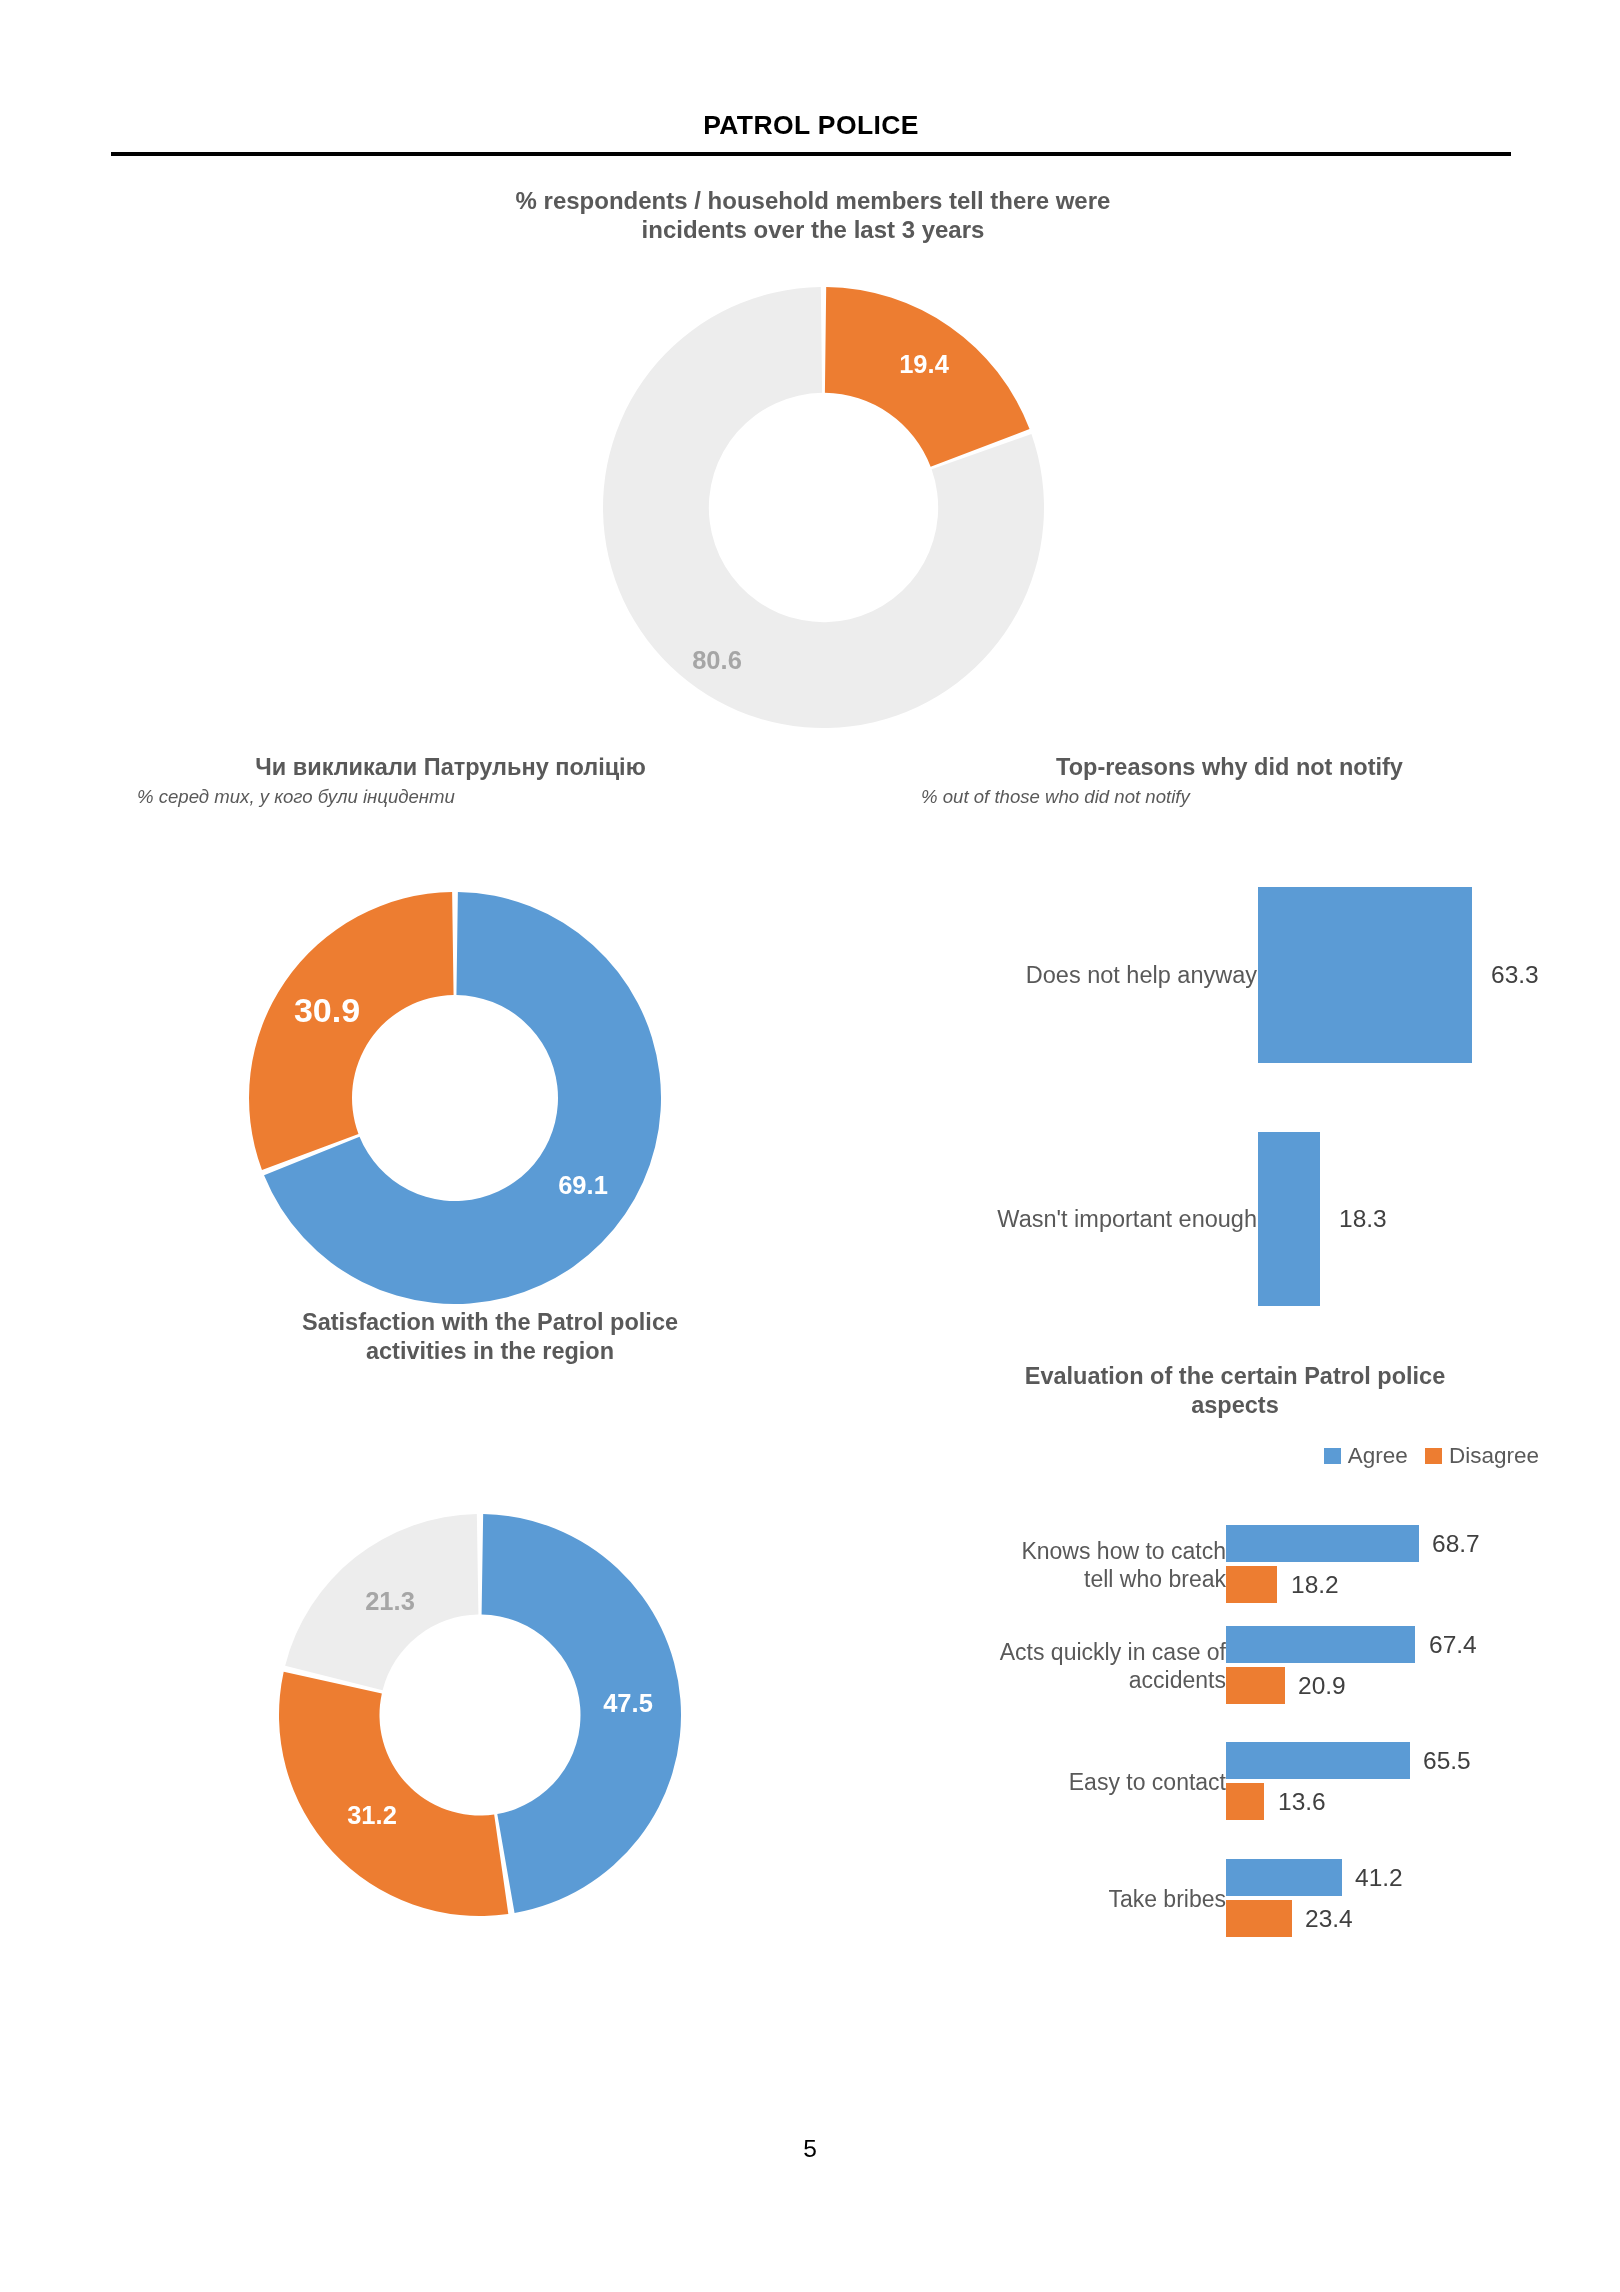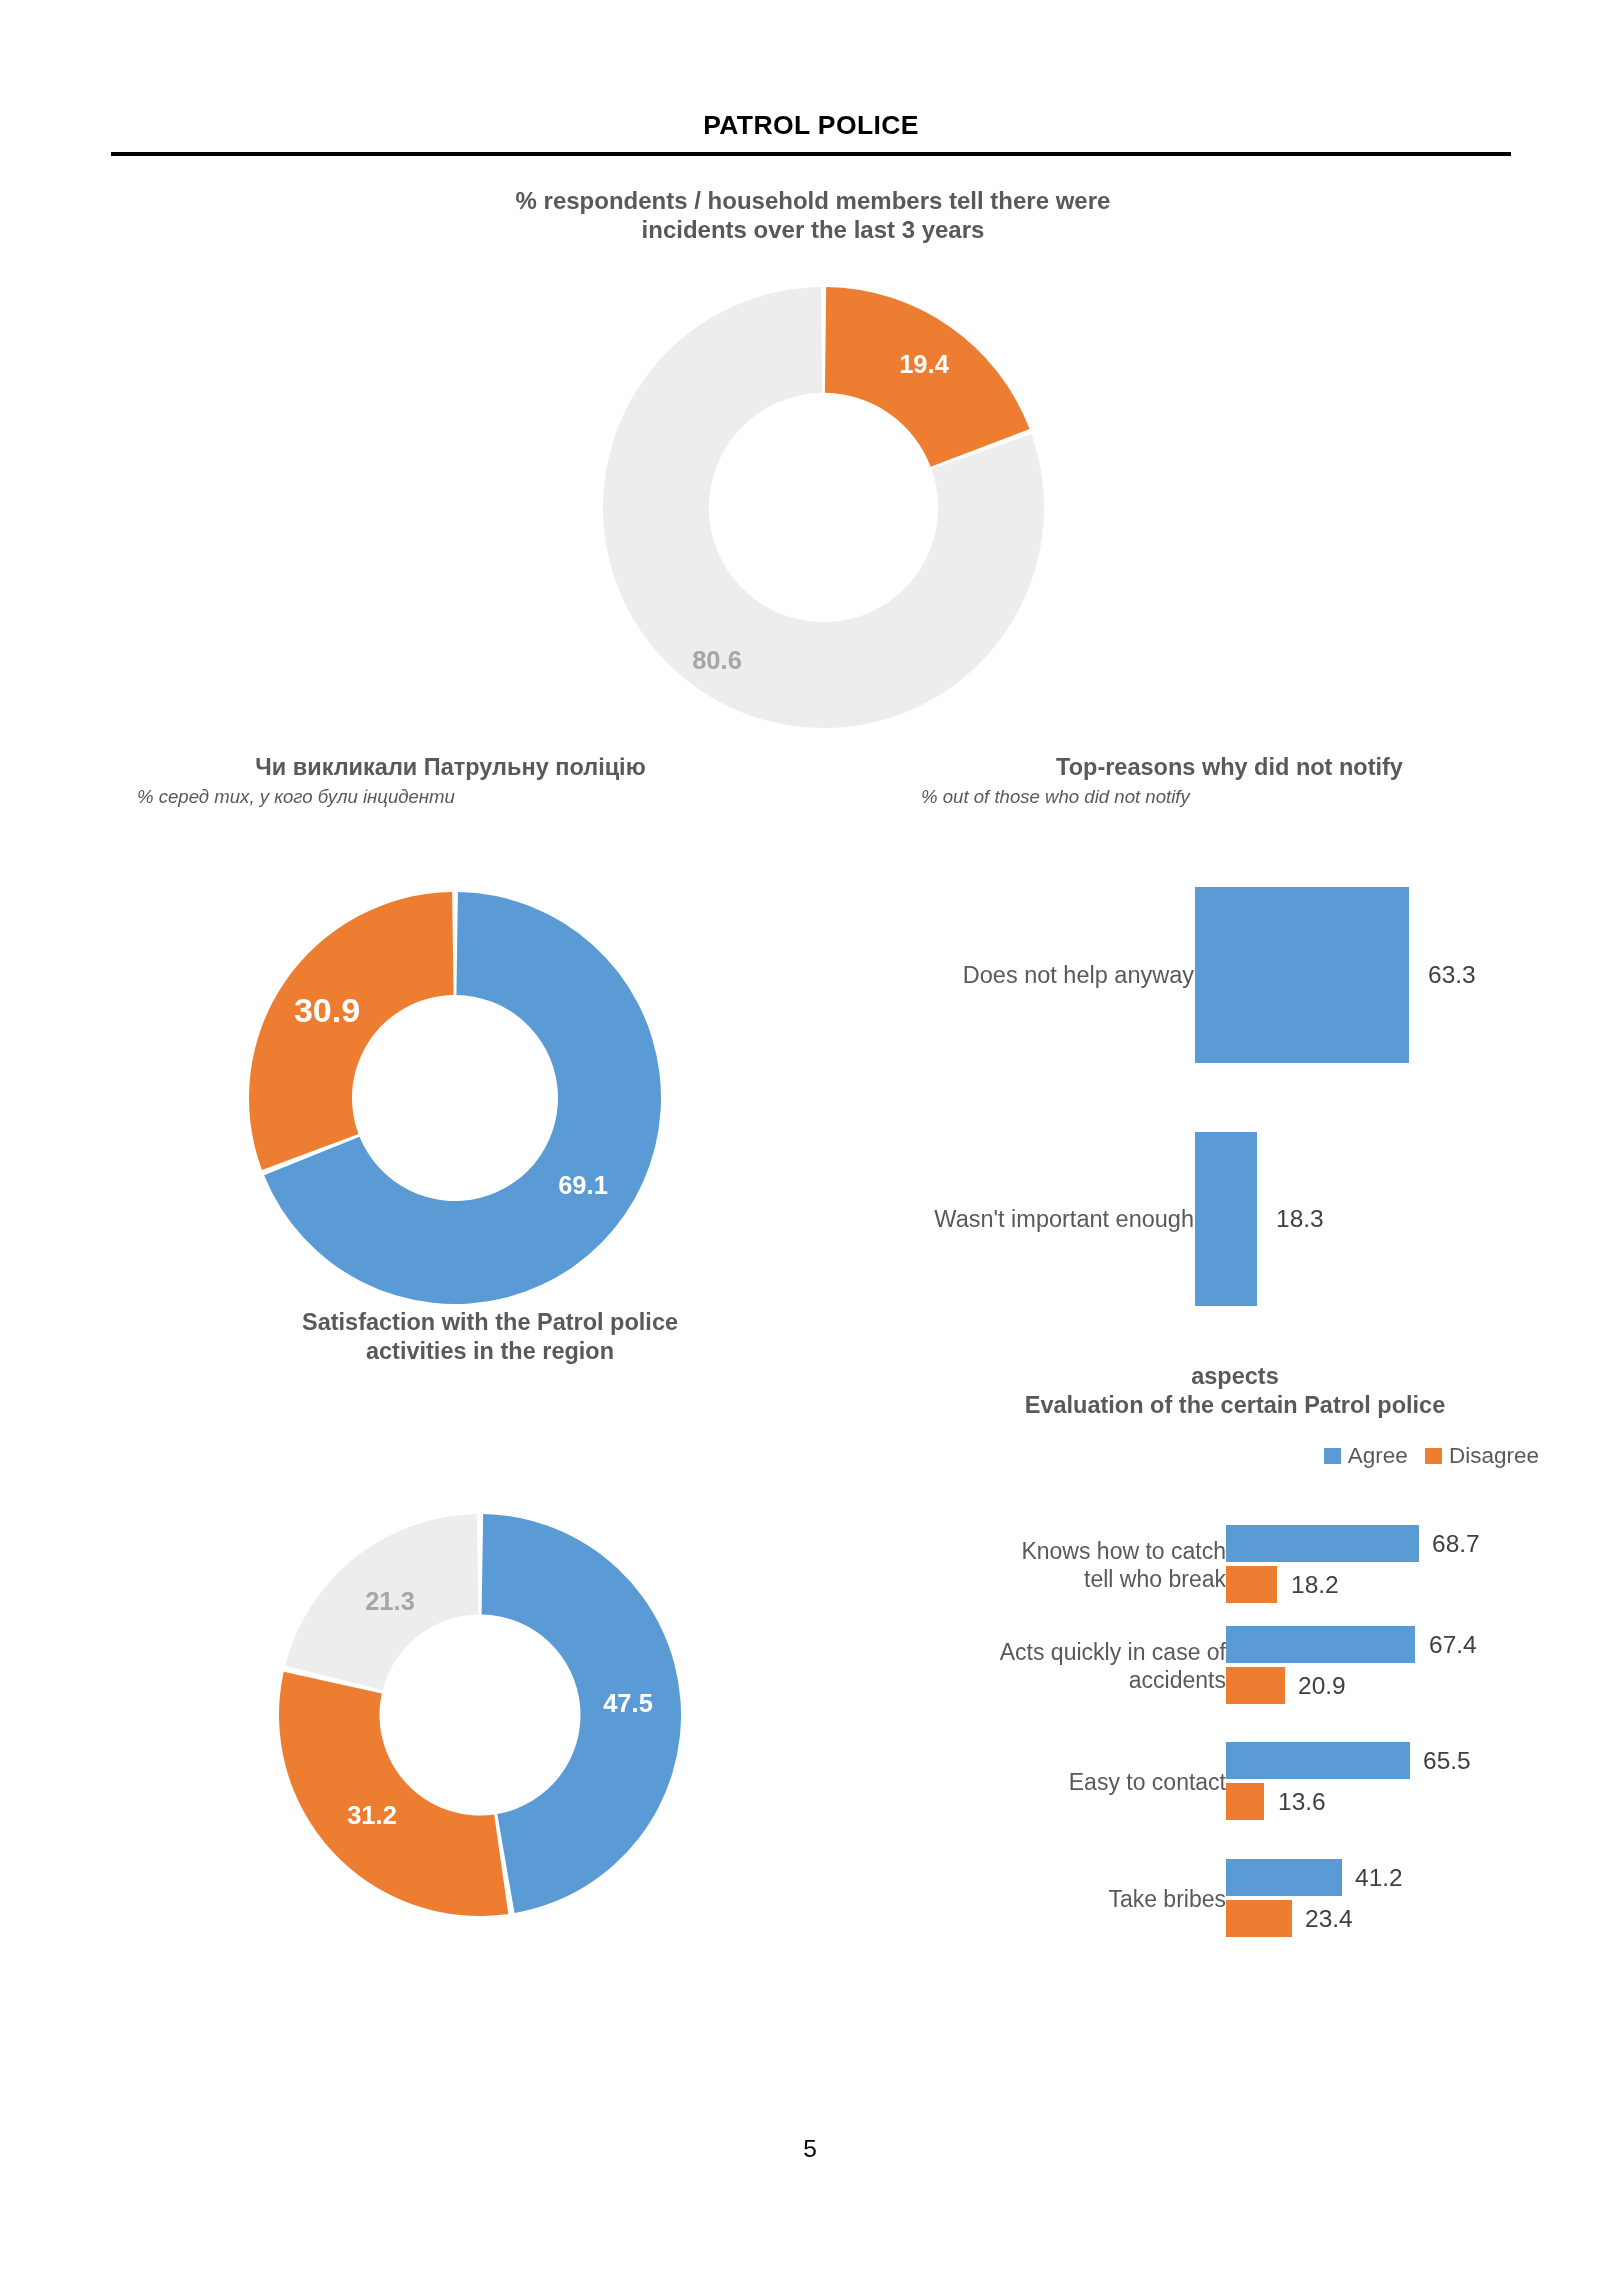--- a/index.html
+++ b/index.html
@@ -62,21 +62,21 @@
     position:absolute; left:921px; top:753px; width:617px;
     font-size:23.5px;
   }
   #sec3-sub {
     position:absolute; left:921px; top:786px; width:617px;
     font-size:18.6px;
   }
 
   
   #reasons-chart {
-    position:absolute; left:827px; top:887px; width:686px; height:421px;
+    position:absolute; left:890px; top:887px; width:686px; height:421px;
   }
   .reason-row { position:absolute; left:0; width:686px; }
   .reason-label {
     position:absolute; right:319px; top:50%; transform:translateY(-50%);
     text-align:right; font-size:23.5px; color:#595959;
     white-space:nowrap;
   }
   .reason-bar {
     position:absolute; left:368px; top:0; background:#5B9BD5;
   }
@@ -176,22 +176,22 @@
   <div>Satisfaction with the Patrol police</div>
   <div>activities in the region</div>
 </div>
 <div id="donut3-wrap"><svg width="402" height="402" viewBox="0 0 410 410">
       <path d="M208.22000004892323,0.025290341259591287 A205,205 0 0 1 240.24546555727898,406.94741186172865 L222.6227327786395,305.9737059308643 A102.5,102.5 0 0 0 206.6100000244616,102.5126451706298 Z" fill="#5B9BD5"></path>
       <path d="M233.88475254720447,407.9548498318943 A205,205 0 0 1 4.797561276915928,160.90937141149192 L104.89878063845796,182.95468570574596 A102.5,102.5 0 0 0 219.44237627360224,306.47742491594715 Z" fill="#ED7D31"></path>
       <path d="M6.281269207256003,154.64261690555261 A205,205 0 0 1 201.77999995107675,0.025290341259591287 L203.38999997553836,102.5126451706298 A102.5,102.5 0 0 0 105.640634603628,179.8213084527763 Z" fill="#EDEDED"></path>
     </svg><div class="donut-label" style="left: 349px; top: 189px; color: rgb(255, 255, 255); font-size: 25.5px;">47.5</div><div class="donut-label" style="left: 93px; top: 301px; color: rgb(255, 255, 255); font-size: 25.5px;">31.2</div><div class="donut-label" style="left: 111px; top: 87px; color: rgb(166, 166, 166); font-size: 25.5px;">21.3</div></div>
 
 <div id="sec5-title" class="chart-title">
+  <div>Evaluation of the certain Patrol police</div>
   <div>aspects</div>
-  <div>Evaluation of the certain Patrol police</div>
 </div>
 <div id="eval-legend">
     <div class="legend-item">
       <span class="legend-swatch" style="background: rgb(91, 155, 213);"></span>
       <span>Agree</span>
     </div>
     <div class="legend-item">
       <span class="legend-swatch" style="background: rgb(237, 125, 49);"></span>
       <span>Disagree</span>
     </div>

